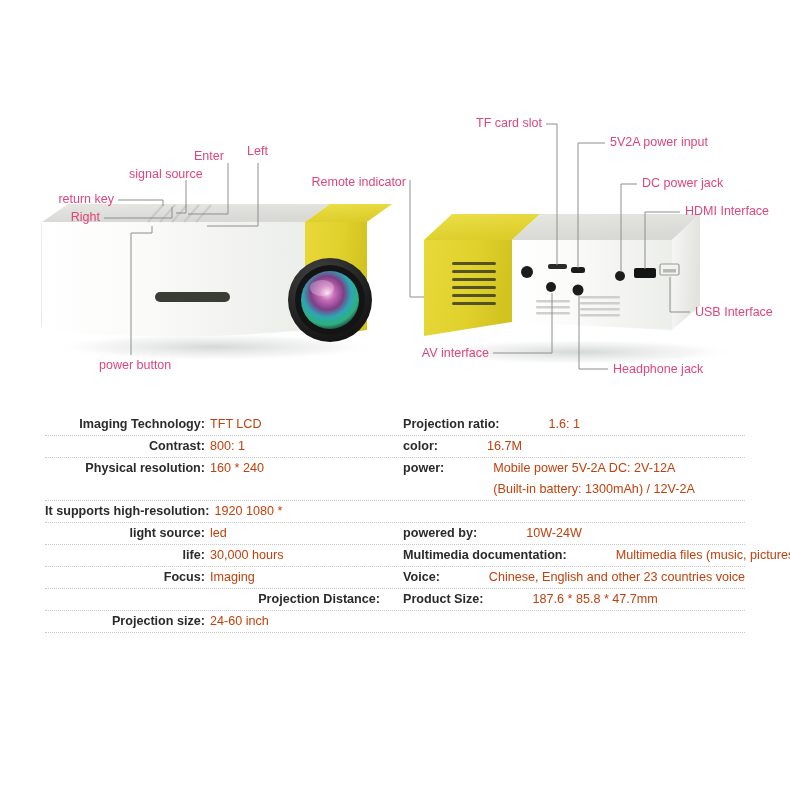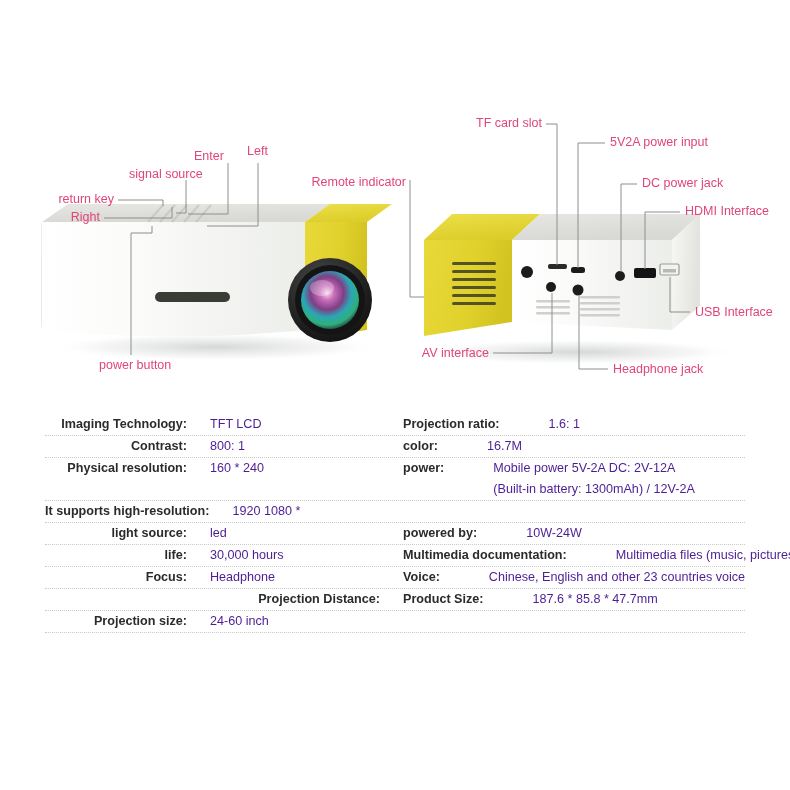--- a/index.html
+++ b/index.html
@@ -43,36 +43,36 @@
     display: flex;
     align-items: flex-start;
     border-bottom: 1px dotted #c9c9c9;
     min-height: 21px;
   }
   .spec-col {
     display: flex;
     align-items: flex-start;
     box-sizing: border-box;
   }
-  .spec-col.left  { width: 340px; padding-right: 0; gap: 18px; }
+  .spec-col.left  { width: 340px; padding-right: 0; }
   .spec-col.right { width: 360px; padding-left: 18px; gap: 44px; }
 
   .spec-label {
     flex: 1 1 auto;
     text-align: right;
     color: #2b2b2b;
     font-weight: bold;
     font-size: 12.6px;
     line-height: 21px;
     white-space: nowrap;
     padding-right: 5px;
   }
   .spec-value {
     flex: 0 0 auto;
-    color: #4c1d95;
+    color: #c2410c;
     font-size: 12.6px;
     line-height: 21px;
     white-space: nowrap;
   }
   .spec-col.left  .spec-value { width: 175px; }
   .spec-col.right .spec-value { width: 300px; }
   .spec-value .line2 { display: block; }
   .spec-col.empty { visibility: hidden; }
 </style>
 </head>
@@ -297,21 +297,21 @@
         <div class="spec-value">30,000 hours</div>
       </div>
       <div class="spec-col right">
         <div class="spec-label">Multimedia documentation:</div>
         <div class="spec-value">Multimedia files (music, pictures, videos, TXT)</div>
       </div>
     </div>
     <div class="spec-row">
       <div class="spec-col left">
         <div class="spec-label">Focus:</div>
-        <div class="spec-value">Headphone</div>
+        <div class="spec-value">Imaging</div>
       </div>
       <div class="spec-col right">
         <div class="spec-label">Voice:</div>
         <div class="spec-value">Chinese, English and other 23 countries voice</div>
       </div>
     </div>
     <div class="spec-row">
       <div class="spec-col left">
         <div class="spec-label">Projection Distance:</div>
       </div>

